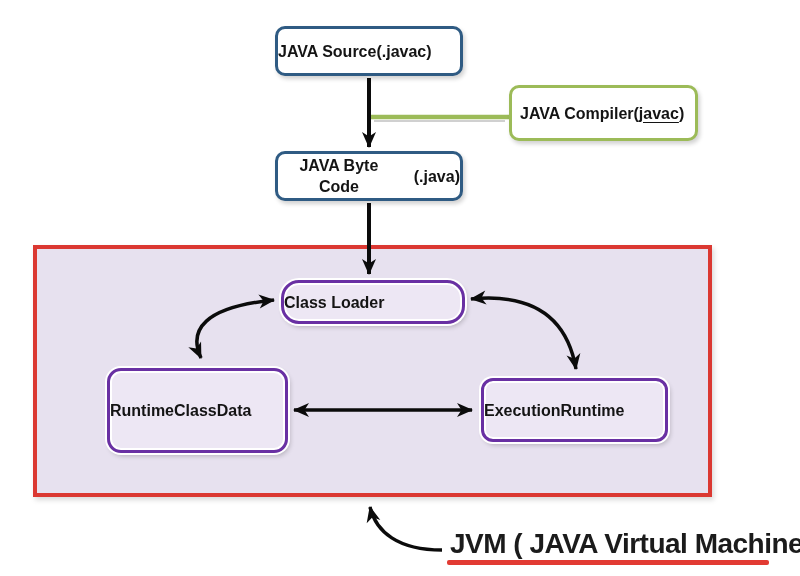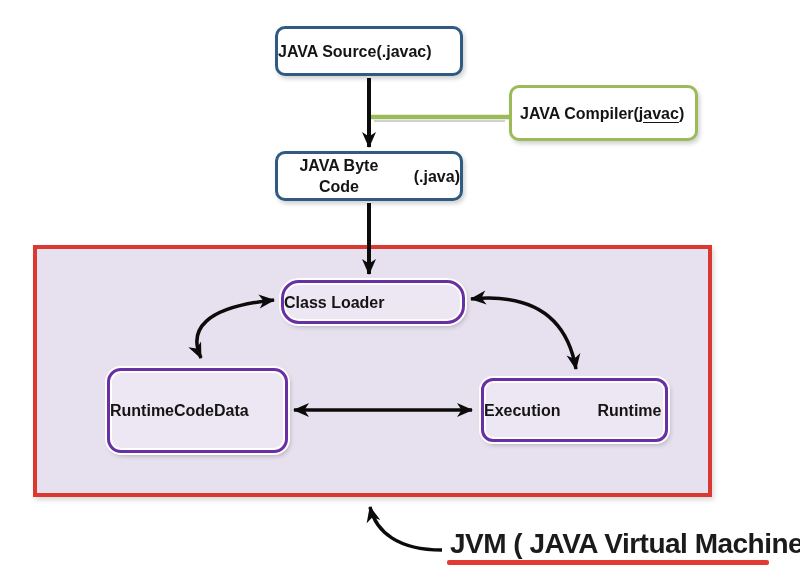--- a/index.html
+++ b/index.html
@@ -37,21 +37,21 @@
     left:33px;top:245px;width:679px;height:252px;
     background:var(--container_fill,#E7E1EF);
     border:4px solid var(--red_border,#DB3832);
     box-shadow:2px 3px 5px rgba(0,0,0,0.15);
   }
   #java-source{left:275px;top:26px;width:188px;height:50px;}
   #java-compiler{left:509px;top:85px;width:189px;height:56px;padding-left:8px;}
   #java-bytecode{left:275px;top:151px;width:188px;height:50px;gap:14px;}
   #class-loader{left:281px;top:280px;width:184px;height:44px;}
   #runtime-data-area{left:107px;top:368px;width:181px;height:85px;border-radius:14px;}
-  #execution-engine{left:481px;top:378px;width:187px;height:64px;border-radius:12px;gap:37px;}
+  #execution-engine{left:481px;top:378px;width:187px;height:64px;border-radius:12px;}
   .squiggle{
     text-decoration-line:underline;
     text-decoration-style:wavy;
     text-decoration-color:var(--spellcheck_red,#E03C36);
     text-decoration-thickness:1px;
     text-underline-offset:3px;
     text-decoration:underline;
   }
   .jvm-label{
     position:absolute;left:450px;top:528px;
@@ -108,21 +108,21 @@
     <span>JAVA Byte Code</span>
     <span>(.java)</span>
   </div>
 
   <div class="node purple" id="class-loader">
     <span>Class Loader</span>
   </div>
 
   <div class="node purple" id="runtime-data-area">
     <span>Runtime</span>
-    <span>Code</span>
+    <span>Class</span>
     <span>Data</span>
   </div>
 
   <div class="node purple" id="execution-engine">
     <span>Execution</span>
     <span>Runtime</span>
   </div>
 
   <div class="jvm-label">JVM ( JAVA Virtual Machine )</div>
   <div class="jvm-underline"></div>

